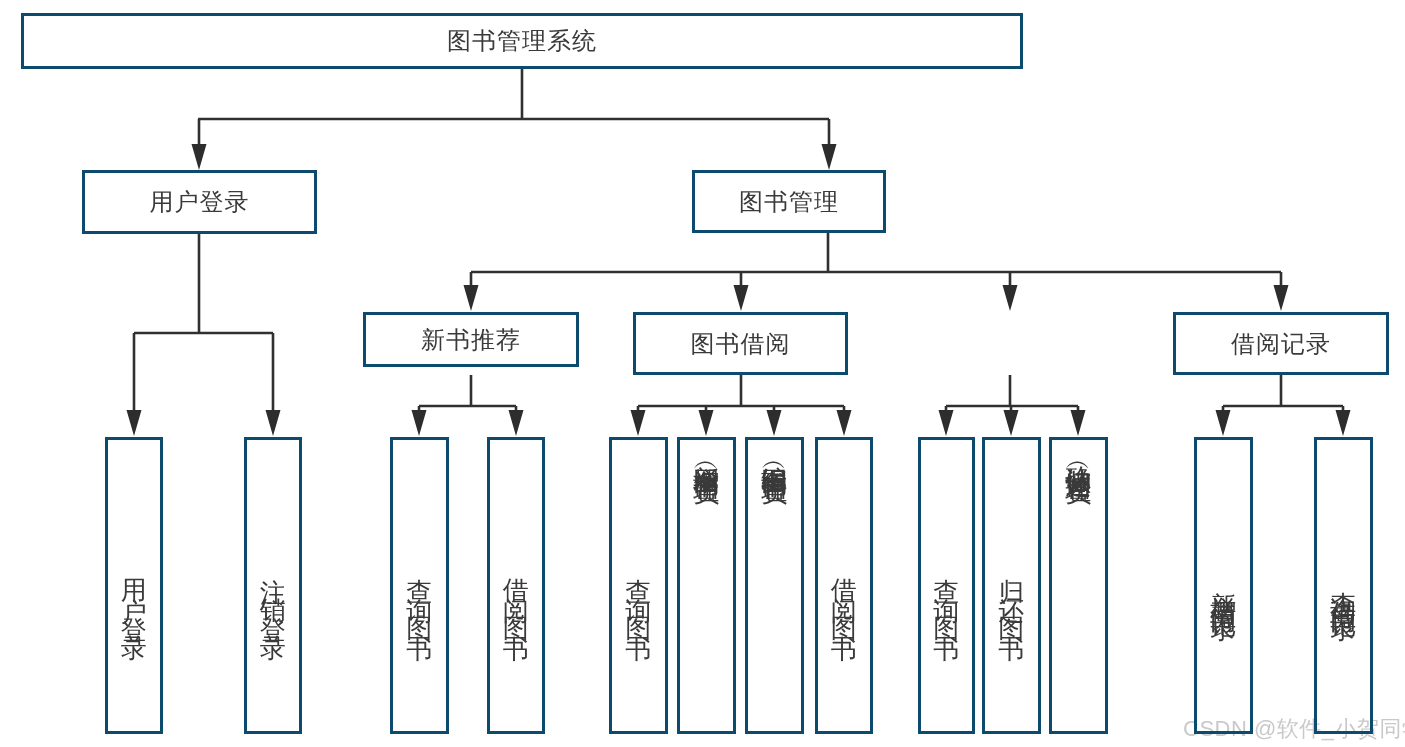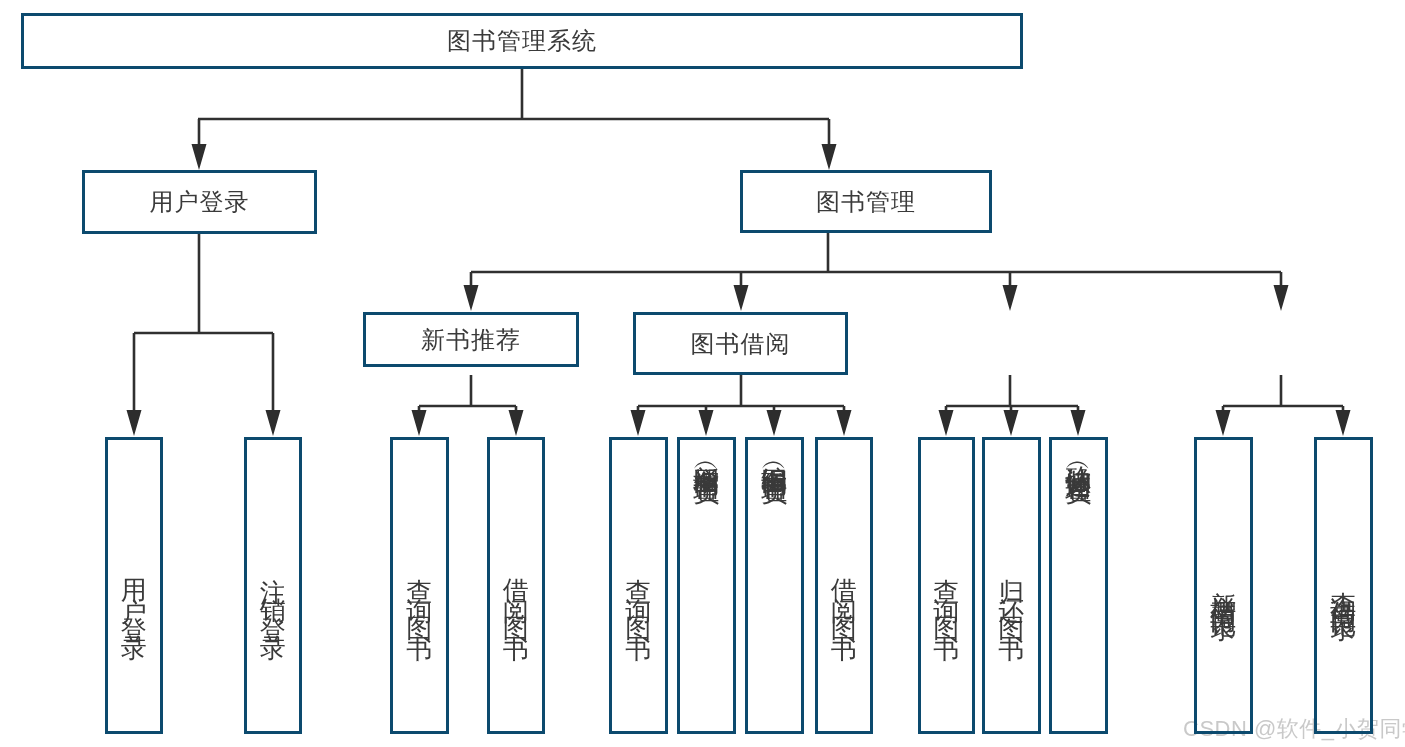--- a/index.html
+++ b/index.html
@@ -69,29 +69,32 @@
       M1343 436 L1335.5 410 L1350.5 410 Z"></path>
   </svg>
 
   <div class="hbox" style="left:21px;top:13px;width:1002px;height:56px;">
     <span>图书管理系统</span>
   </div>
 
   <div class="hbox" style="left:82px;top:170px;width:235px;height:64px;">
     <span>用户登录</span>
   </div>
-  <div class="hbox" style="left:740px;top:170px;width:252px;height:63px;">
+  <div class="hbox" style="left:692px;top:170px;width:194px;height:63px;">
     <span>图书管理</span>
   </div>
 
   <div class="hbox" style="left:363px;top:312px;width:216px;height:55px;">
     <span>新书推荐</span>
   </div>
   <div class="hbox" style="left:633px;top:312px;width:215px;height:63px;">
     <span>图书借阅</span>
+  </div>
+  <div class="hbox" style="left:1173px;top:312px;width:216px;height:63px;">
+    <span>借阅记录</span>
   </div>
 
   <div class="vbox" style="left:105px;top:437px;width:58px;">
     <span class="vtext ls-wide">用户登录</span>
   </div>
   <div class="vbox" style="left:244px;top:437px;width:58px;">
     <span class="vtext ls-wide">注销登录</span>
   </div>
 
   <div class="vbox" style="left:390px;top:437px;width:59px;">

